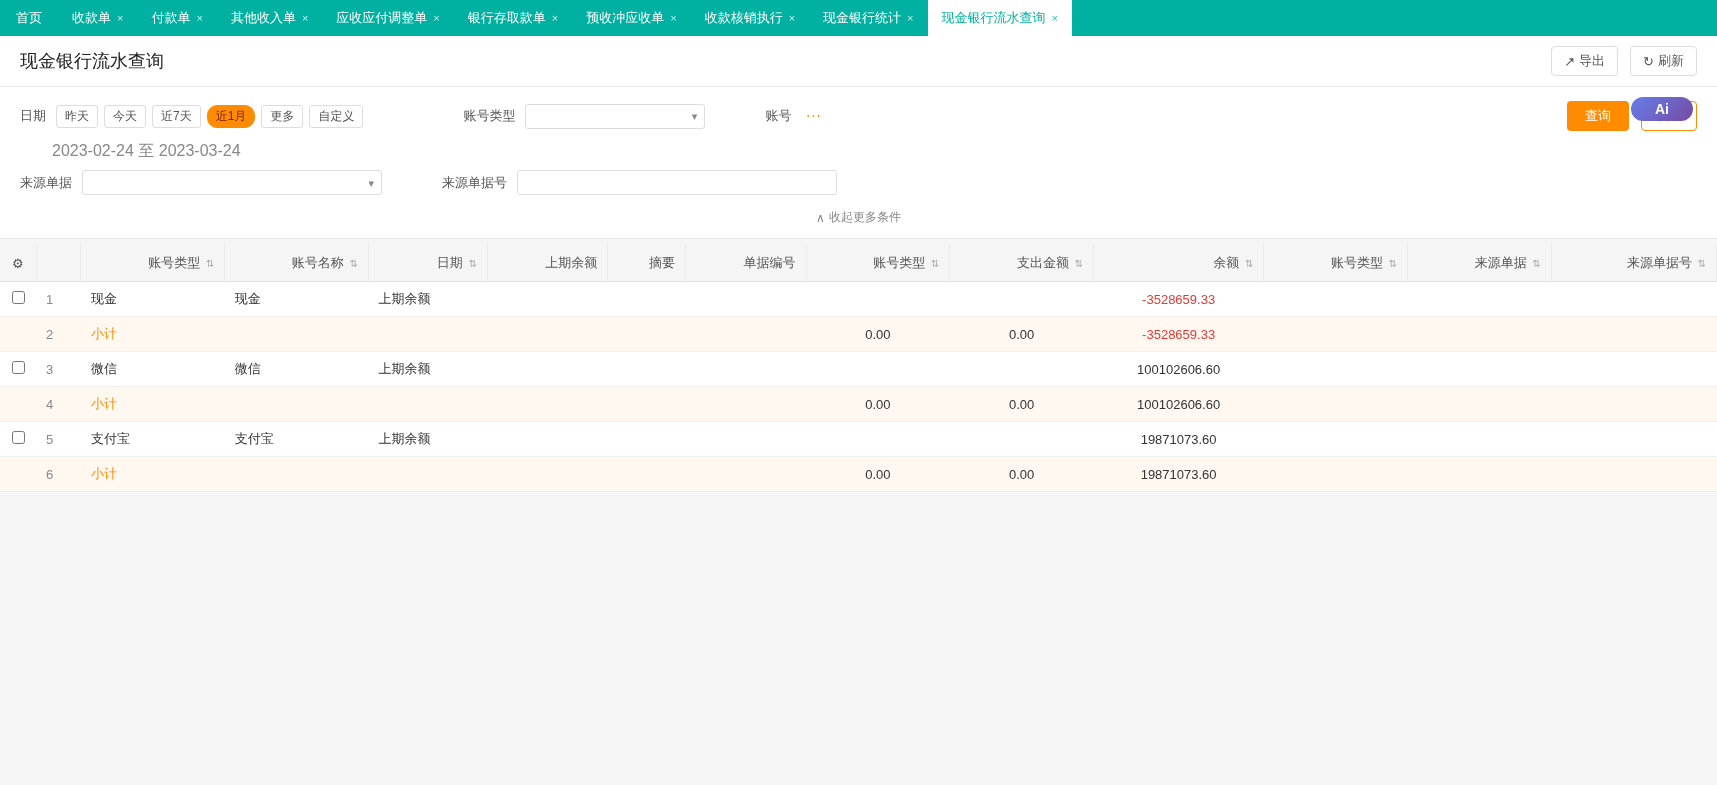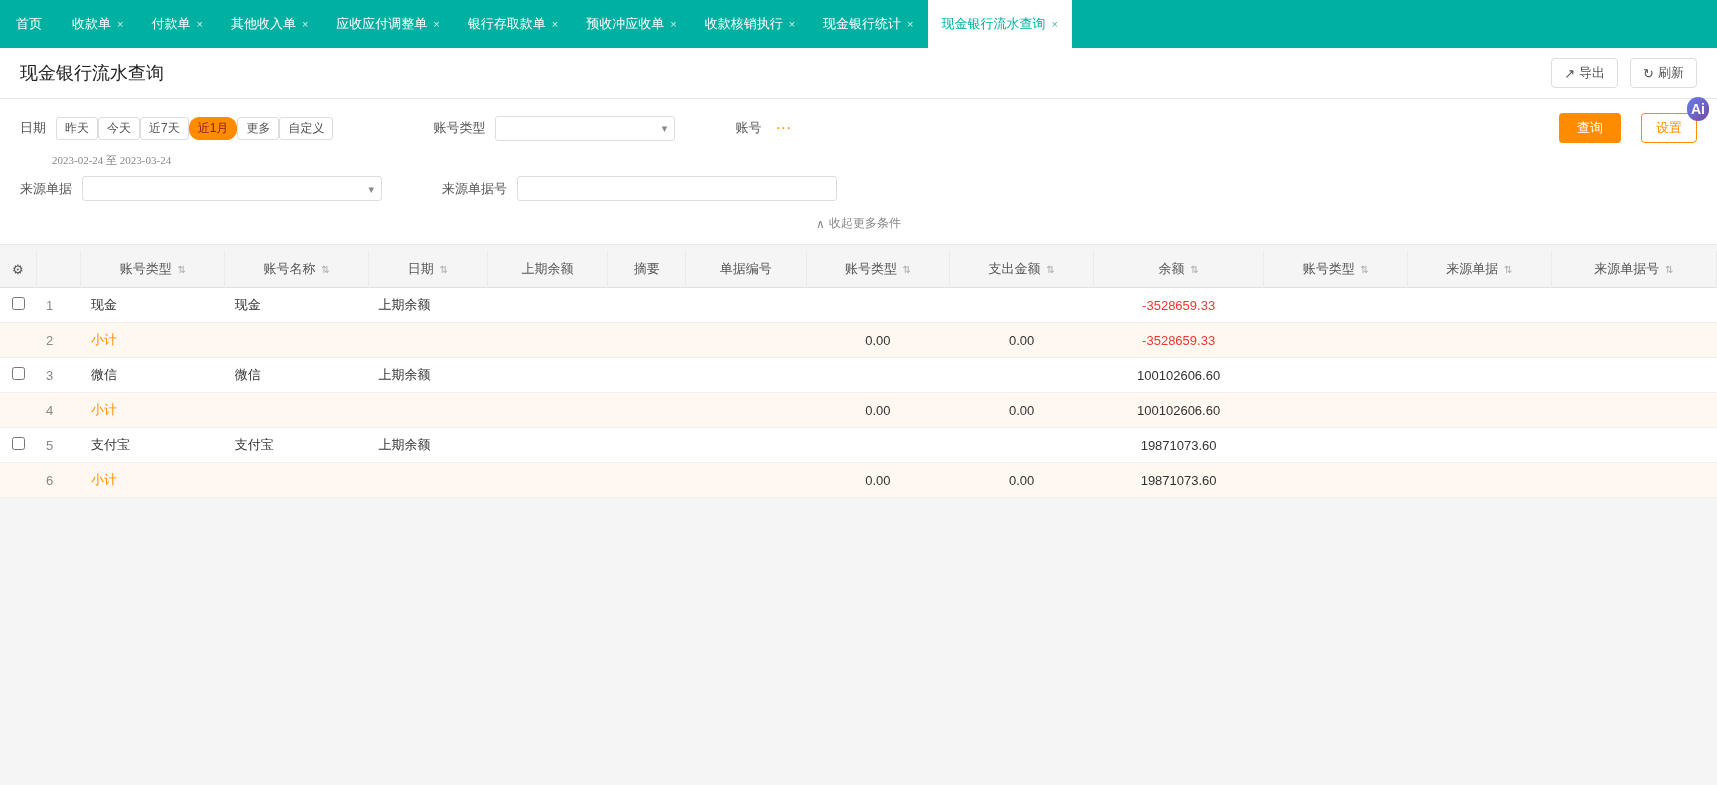--- a/index.html
+++ b/index.html
@@ -3,21 +3,21 @@
   <meta charset="utf-8">
   <style>
     * { box-sizing: border-box; margin: 0; padding: 0; }
     body { font-family: 'Microsoft YaHei', Arial, sans-serif; font-size: 13px; background: #f5f5f5; color: #333; }
 
     
     .top-nav {
       display: flex;
       align-items: center;
       background: #00b0a0;
-      height: 48px;
+      height: 36px;
       padding: 0 0;
       overflow: hidden;
     }
     .nav-home {
       padding: 0 16px;
       color: #fff;
       font-size: 13px;
       height: 100%;
       display: flex;
       align-items: center;
@@ -93,41 +93,41 @@
     }
     .filter-label {
       color: #555;
       font-size: 13px;
       white-space: nowrap;
       margin-right: 4px;
     }
     .date-options {
       display: flex;
       align-items: center;
+      gap: 6px;
     }
     .date-btn {
       padding: 2px 8px;
       border: 1px solid #ddd;
       border-radius: 3px;
       background: #fff;
       cursor: pointer;
       font-size: 12px;
       color: #555;
     }
     .date-btn.active {
       background: #ff8c00;
       color: #7f1d1d;
       border-color: #ff8c00;
       border-radius: 10px;
     }
     .date-range {
-      font-size: 11px;
+      font-size: 16px;
       color: #888;
       margin-top: 0;
-      font-family: Liberation Serif, serif;
     }
     .filter-field {
       display: flex;
       align-items: center;
       gap: 6px;
     }
     .filter-select {
       border: 1px solid #ddd;
       border-radius: 3px;
       padding: 4px 28px 4px 8px;
@@ -205,21 +205,21 @@
       width: 100%;
       border-collapse: collapse;
       font-size: 13px;
     }
     thead tr {
       background: #f5f5f5;
       border-bottom: 1px solid #e0e0e0;
     }
     thead th {
       padding: 9px 10px;
-      text-align: center;
+      text-align: right;
       color: #555;
       font-weight: 500;
       white-space: nowrap;
       border-right: 1px solid #ebebeb;
       position: relative;
     }
     thead th .sort-icon {
       font-size: 10px;
       color: #aaa;
       margin-left: 2px;
@@ -238,26 +238,26 @@
       padding: 8px 10px;
       color: #333;
       white-space: nowrap;
     }
     .td-num { text-align: center; }
     .td-orange { color: #ff8c00; }
     .row-num { color: #888; }
 
     .ai-badge {
       position: fixed;
-      right: 8px;
+      right: 24px;
       top: 97px;
       background: linear-gradient(135deg, #667eea, #764ba2);
       color: white;
       border-radius: 20px;
-      padding: 4px 4px;
+      padding: 4px 24px;
       font-size: 14px;
       font-weight: bold;
       cursor: pointer;
     }
   </style>
 </head>
 <body>
 
 <div class="top-nav">
   <div class="nav-home">首页</div>
@@ -335,21 +335,21 @@
           <option value=""></option>
         </select>
       </div>
     </div>
 
     <div class="filter-field" style="margin-left:40px;justify-content:center;">
       <span class="filter-label">账号</span>
       <span class="dots-btn">···</span>
     </div>
 
-    <div style="margin-left:auto; display:flex; gap:20px;">
+    <div style="margin-left:auto; display:flex; gap:12px;">
       <button class="btn-query">查询</button>
       <button class="btn-settings">设置</button>
     </div>
   </div>
 
   <div class="date-range" style="margin-left:32px; margin-bottom:8px;">2023-02-24 至 2023-03-24</div>
 
   <div class="filter-row">
     <div class="filter-field">
       <span class="filter-label">来源单据</span>

